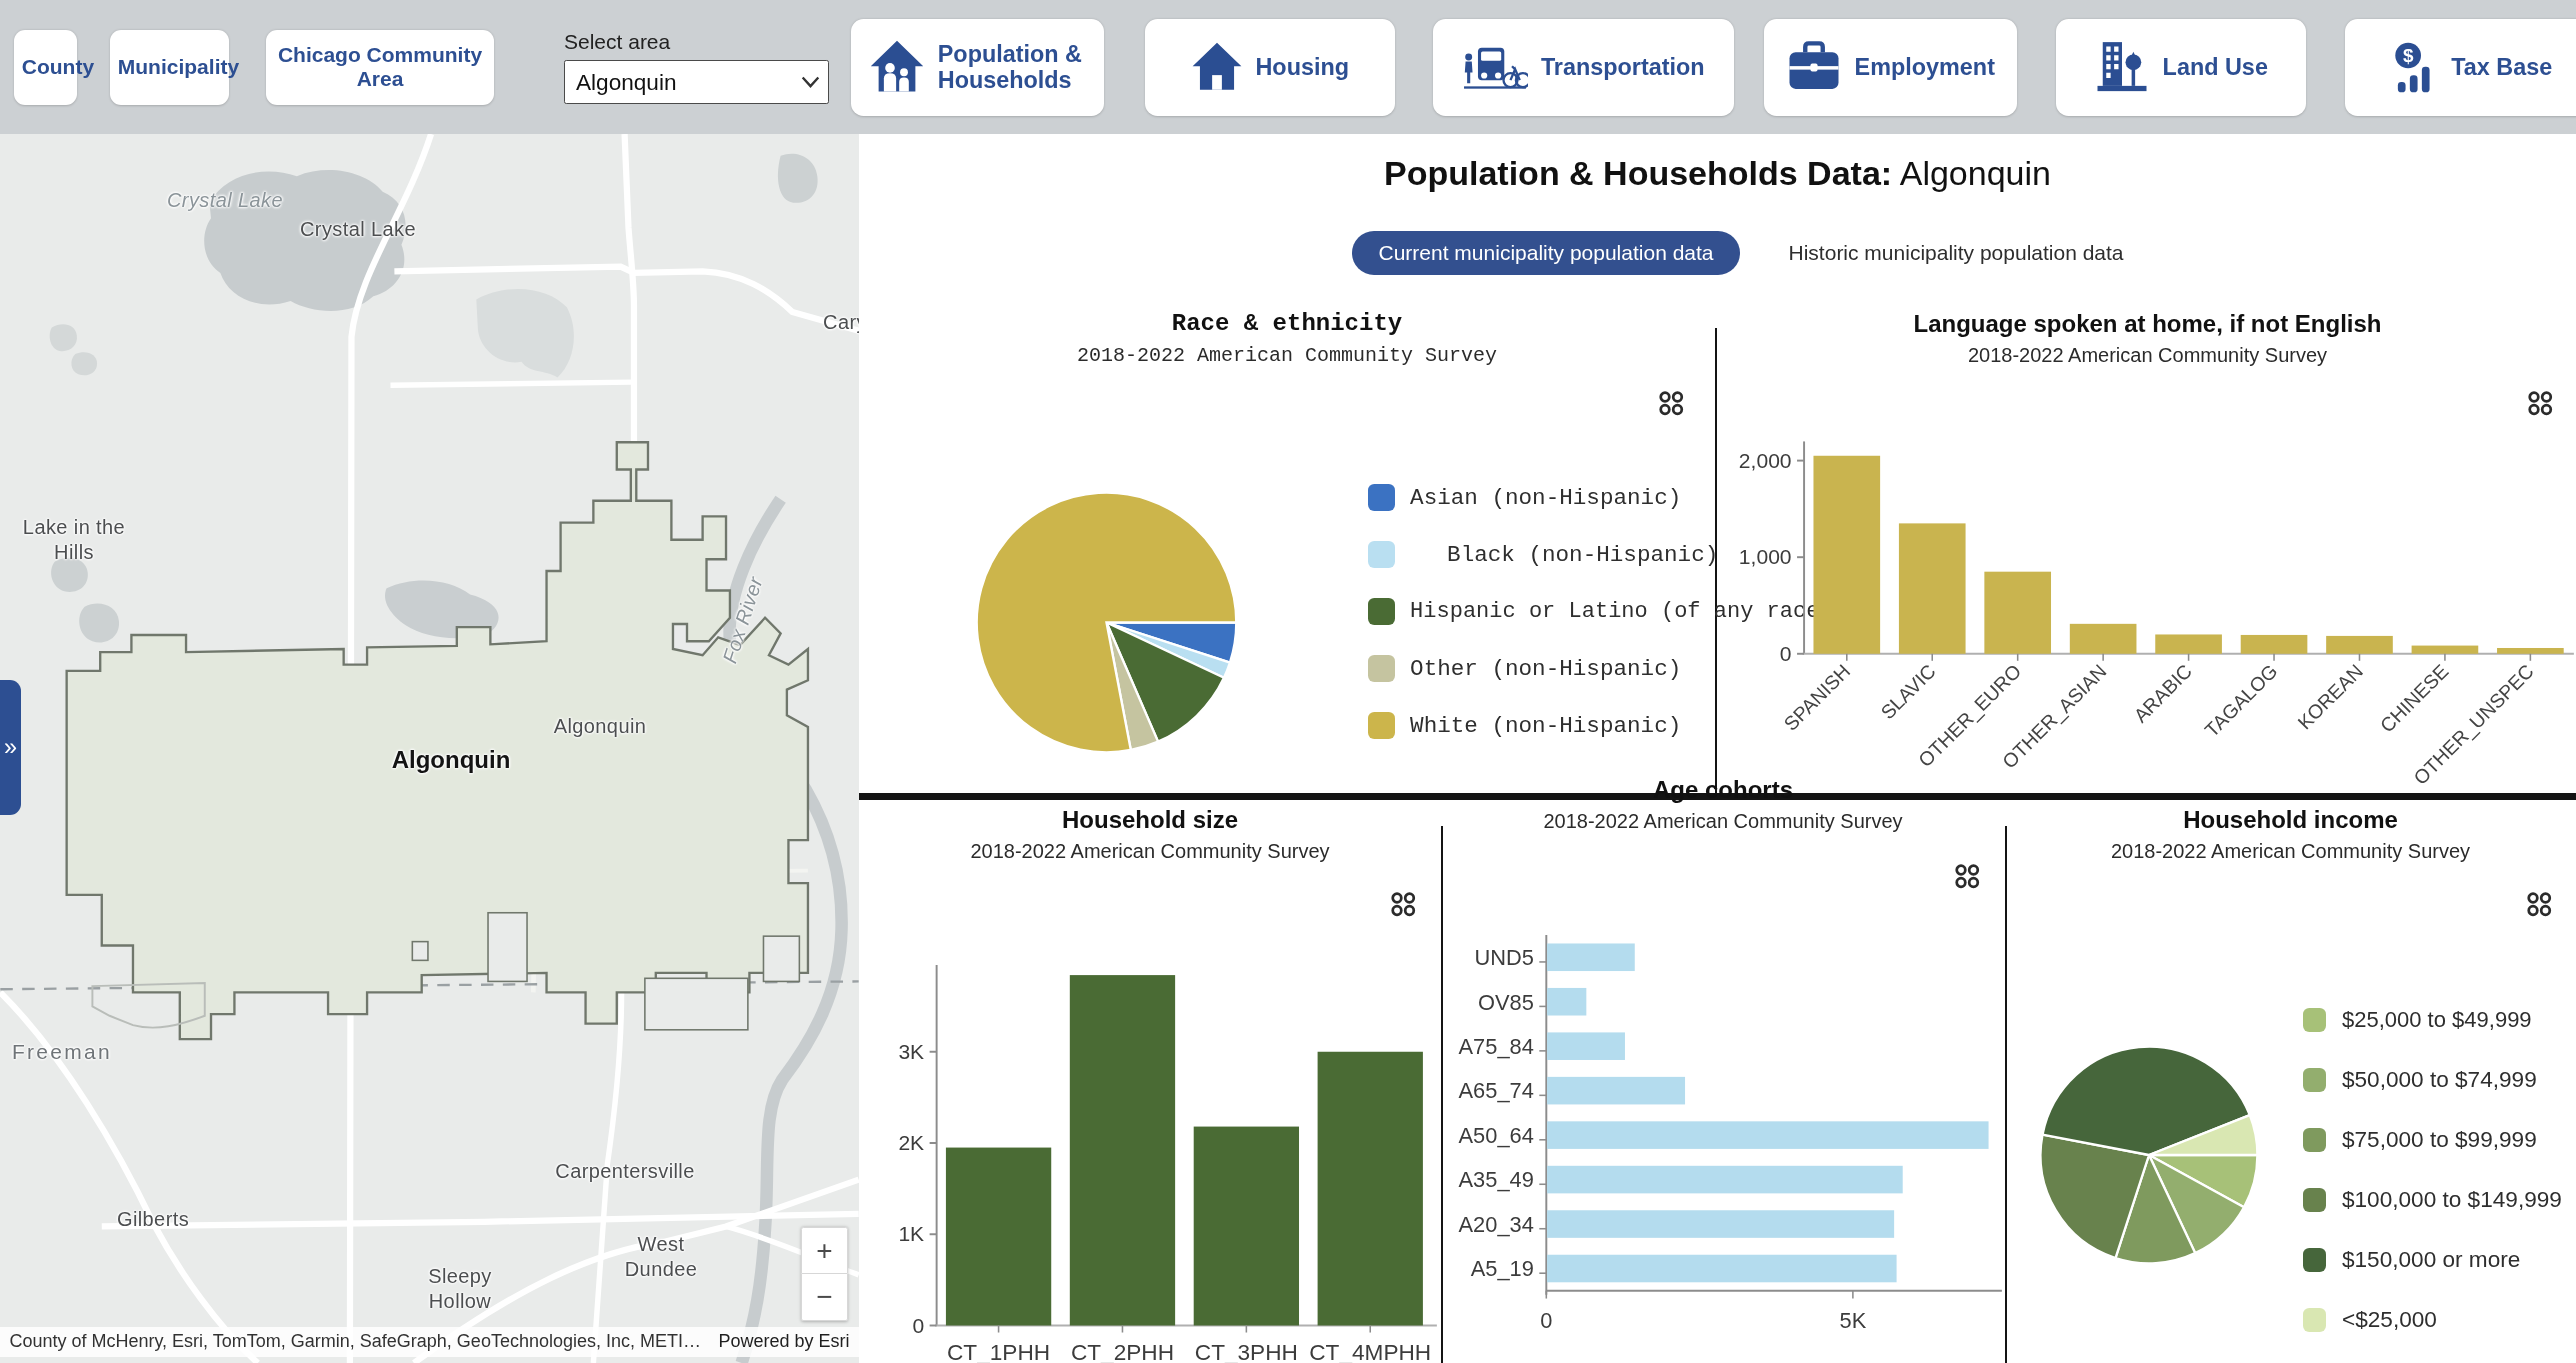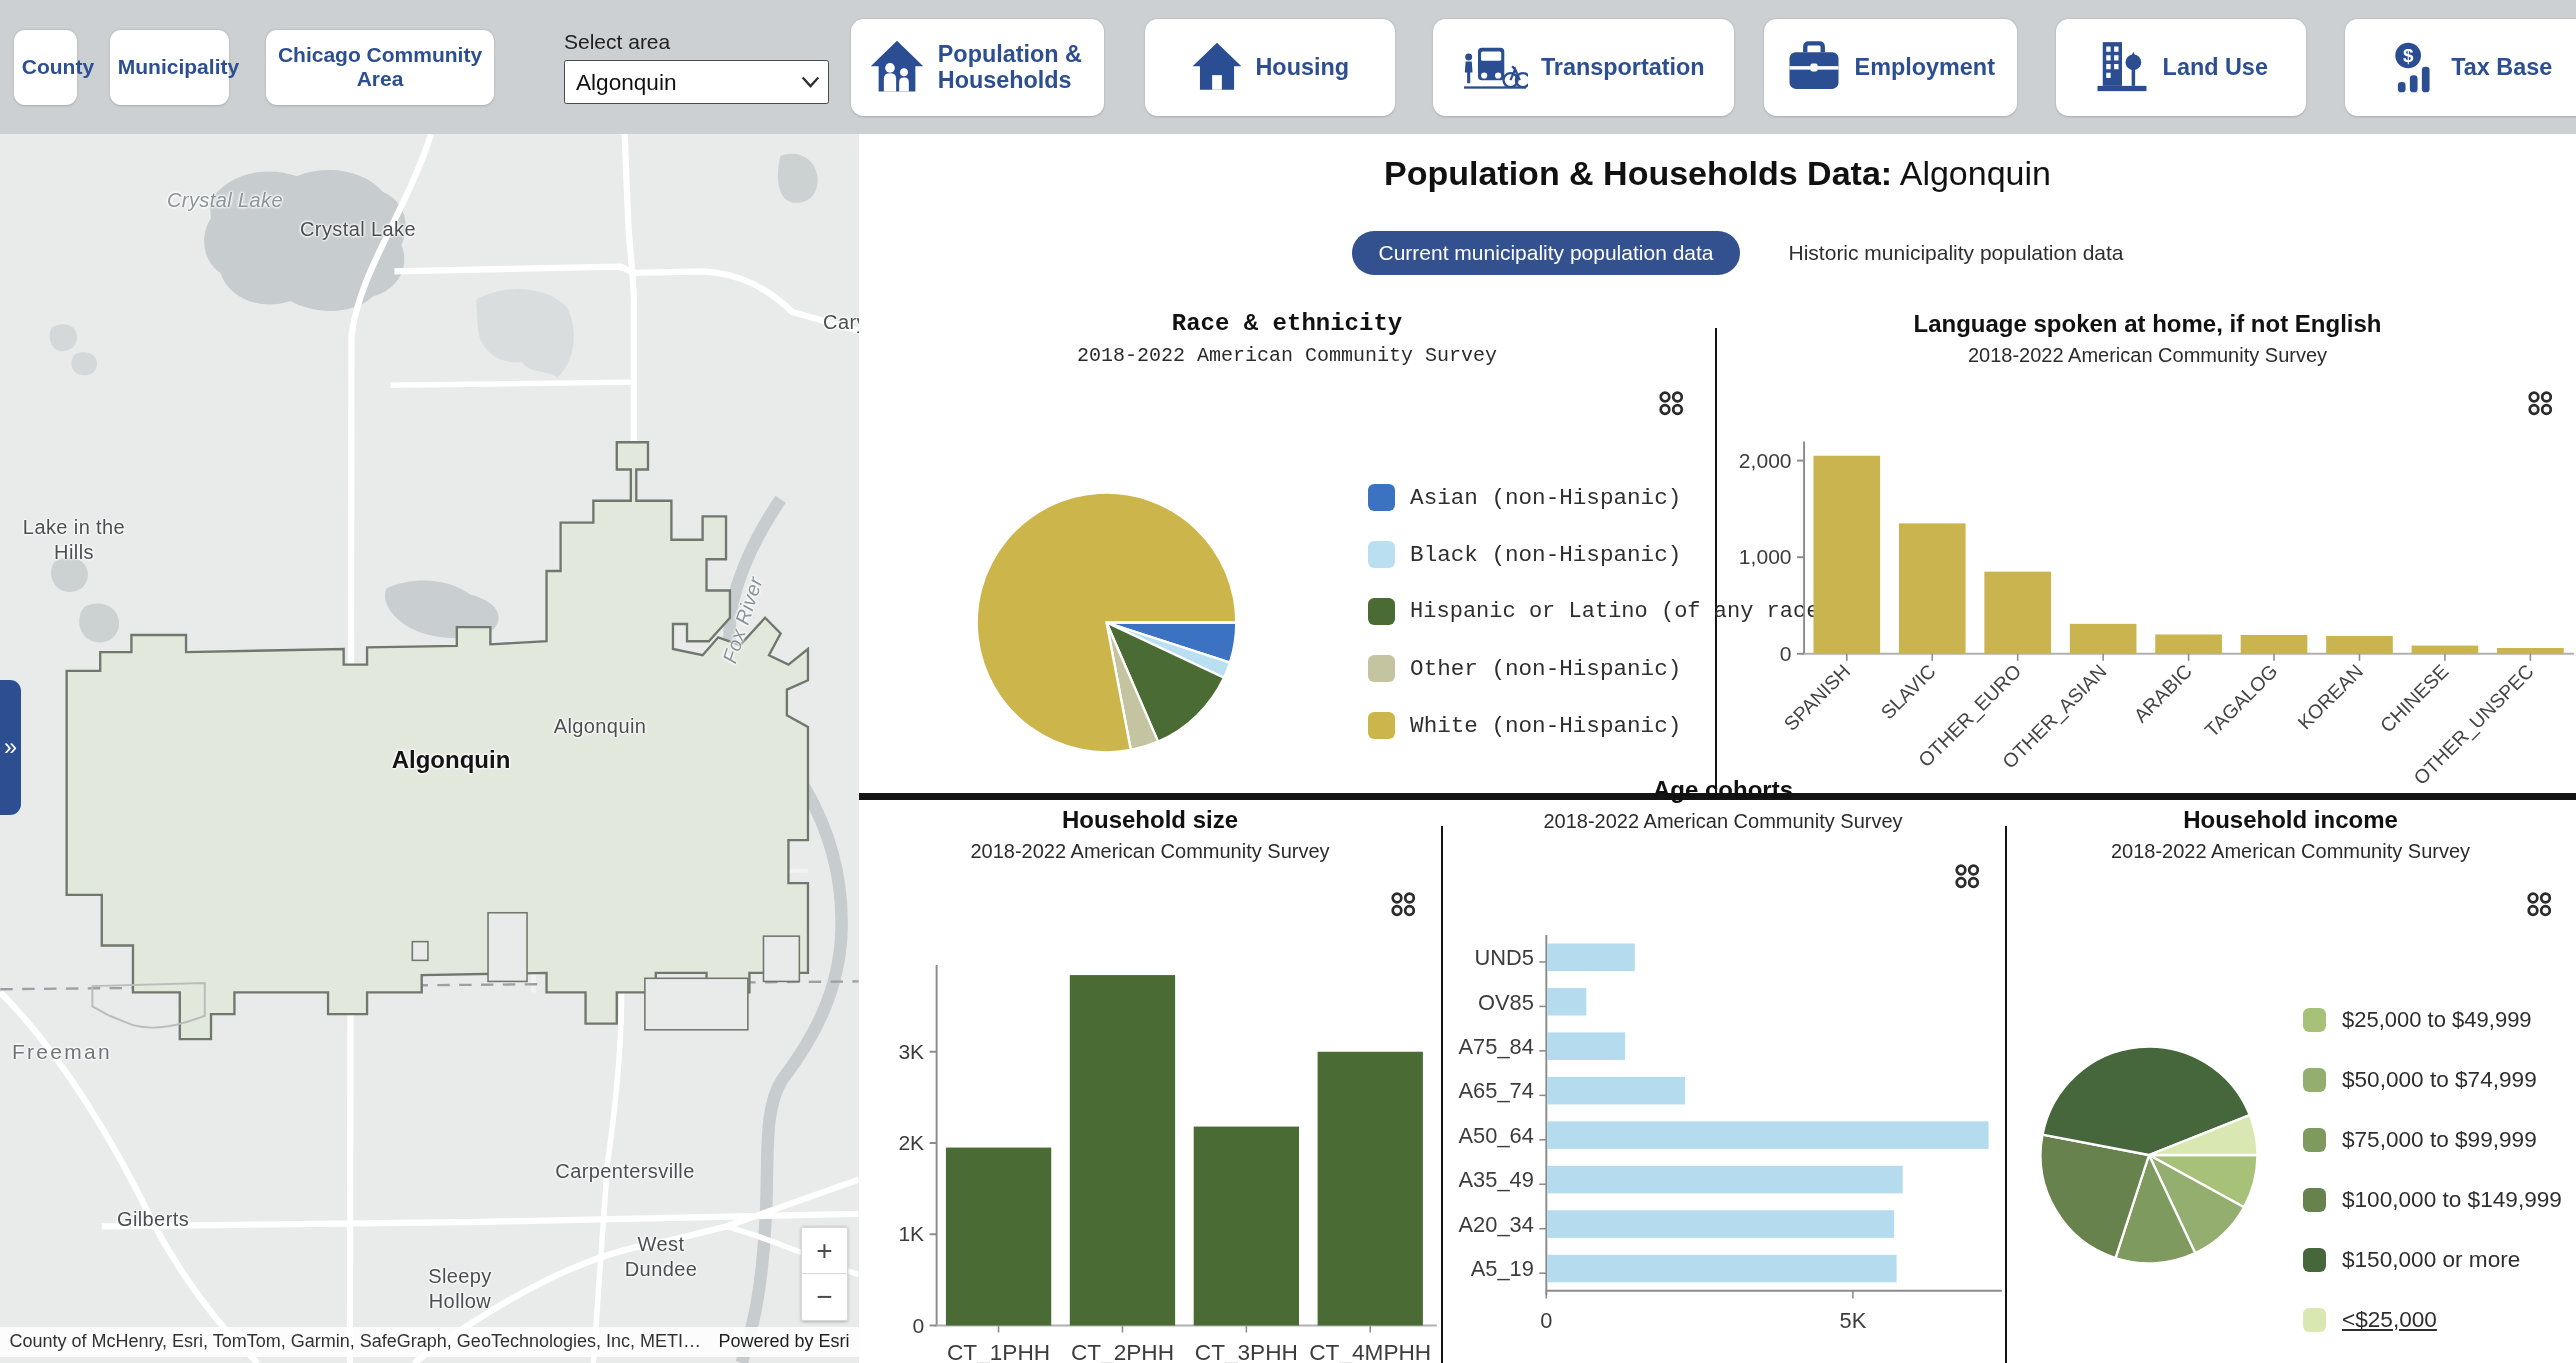--- a/index.html
+++ b/index.html
@@ -279,21 +279,21 @@
           <path d="M172,172 L329.87538170499545,223.29682106624125 A166,166 0 0 1 322.2012907093592,242.67936239980207 Z" fill="#b9dff1" stroke="#ffffff" stroke-width="3"></path>
           <path d="M172,172 L322.2012907093592,242.67936239980207 A166,166 0 0 1 237.9265498453736,324.3472678635409 Z" fill="#4a6b34" stroke="#ffffff" stroke-width="3"></path>
           <path d="M172,172 L237.9265498453736,324.3472678635409 A166,166 0 0 1 203.10529822123027,335.05968362096235 Z" fill="#c5c4a0" stroke="#ffffff" stroke-width="3"></path>
           <path d="M172,172 L203.10529822123027,335.05968362096235 A166,166 0 1 1 338,171.99999999999997 Z" fill="#ccb54b" stroke="#ffffff" stroke-width="3"></path>
         </svg>
       <div class="legend" id="legend-race" style="left: 509px; top: 173px;">
           <div class="legend-item" style="height: 57px;">
             <span class="legend-swatch" style="width: 26.5px; height: 26.5px; background: rgb(59, 114, 194);"></span>
             <span class="legend-label" style="font-size: 22.6px;">Asian (non-Hispanic)</span>
           </div>
-          <div class="legend-item" style="height: 57px;">
+          <div class="legend-item" style="height: 57px; gap: 37px;">
             <span class="legend-swatch" style="width: 26.5px; height: 26.5px; background: rgb(185, 223, 241);"></span>
             <span class="legend-label" style="font-size: 22.6px;">Black (non-Hispanic)</span>
           </div>
           <div class="legend-item" style="height: 57px;">
             <span class="legend-swatch" style="width: 26.5px; height: 26.5px; background: rgb(74, 107, 52);"></span>
             <span class="legend-label" style="font-size: 22px;">Hispanic or Latino (of any race)</span>
           </div>
           <div class="legend-item" style="height: 57px;">
             <span class="legend-swatch" style="width: 26.5px; height: 26.5px; background: rgb(197, 196, 160);"></span>
             <span class="legend-label" style="font-size: 22.6px;">Other (non-Hispanic)</span>
@@ -472,19 +472,19 @@
           <div class="legend-item" style="height: 60px;">
             <span class="legend-swatch" style="width: 23.4px; height: 23.4px; background: rgb(104, 130, 77);"></span>
             <span class="legend-label" style="font-size: 22.6px;">$100,000 to $149,999</span>
           </div>
           <div class="legend-item" style="height: 60px;">
             <span class="legend-swatch" style="width: 23.4px; height: 23.4px; background: rgb(70, 102, 59);"></span>
             <span class="legend-label" style="font-size: 22.6px;">$150,000 or more</span>
           </div>
           <div class="legend-item" style="height: 60px;">
             <span class="legend-swatch" style="width: 23.4px; height: 23.4px; background: rgb(217, 231, 178);"></span>
-            <span class="legend-label" style="font-size: 22.6px; text-decoration: underline;">&lt;$25,000</span>
+            <span class="legend-label" style="font-size: 22.6px;">&lt;$25,000</span>
           </div>
         </div>
     </section>
   </div>
 </div>
 
 
 </body></html>

